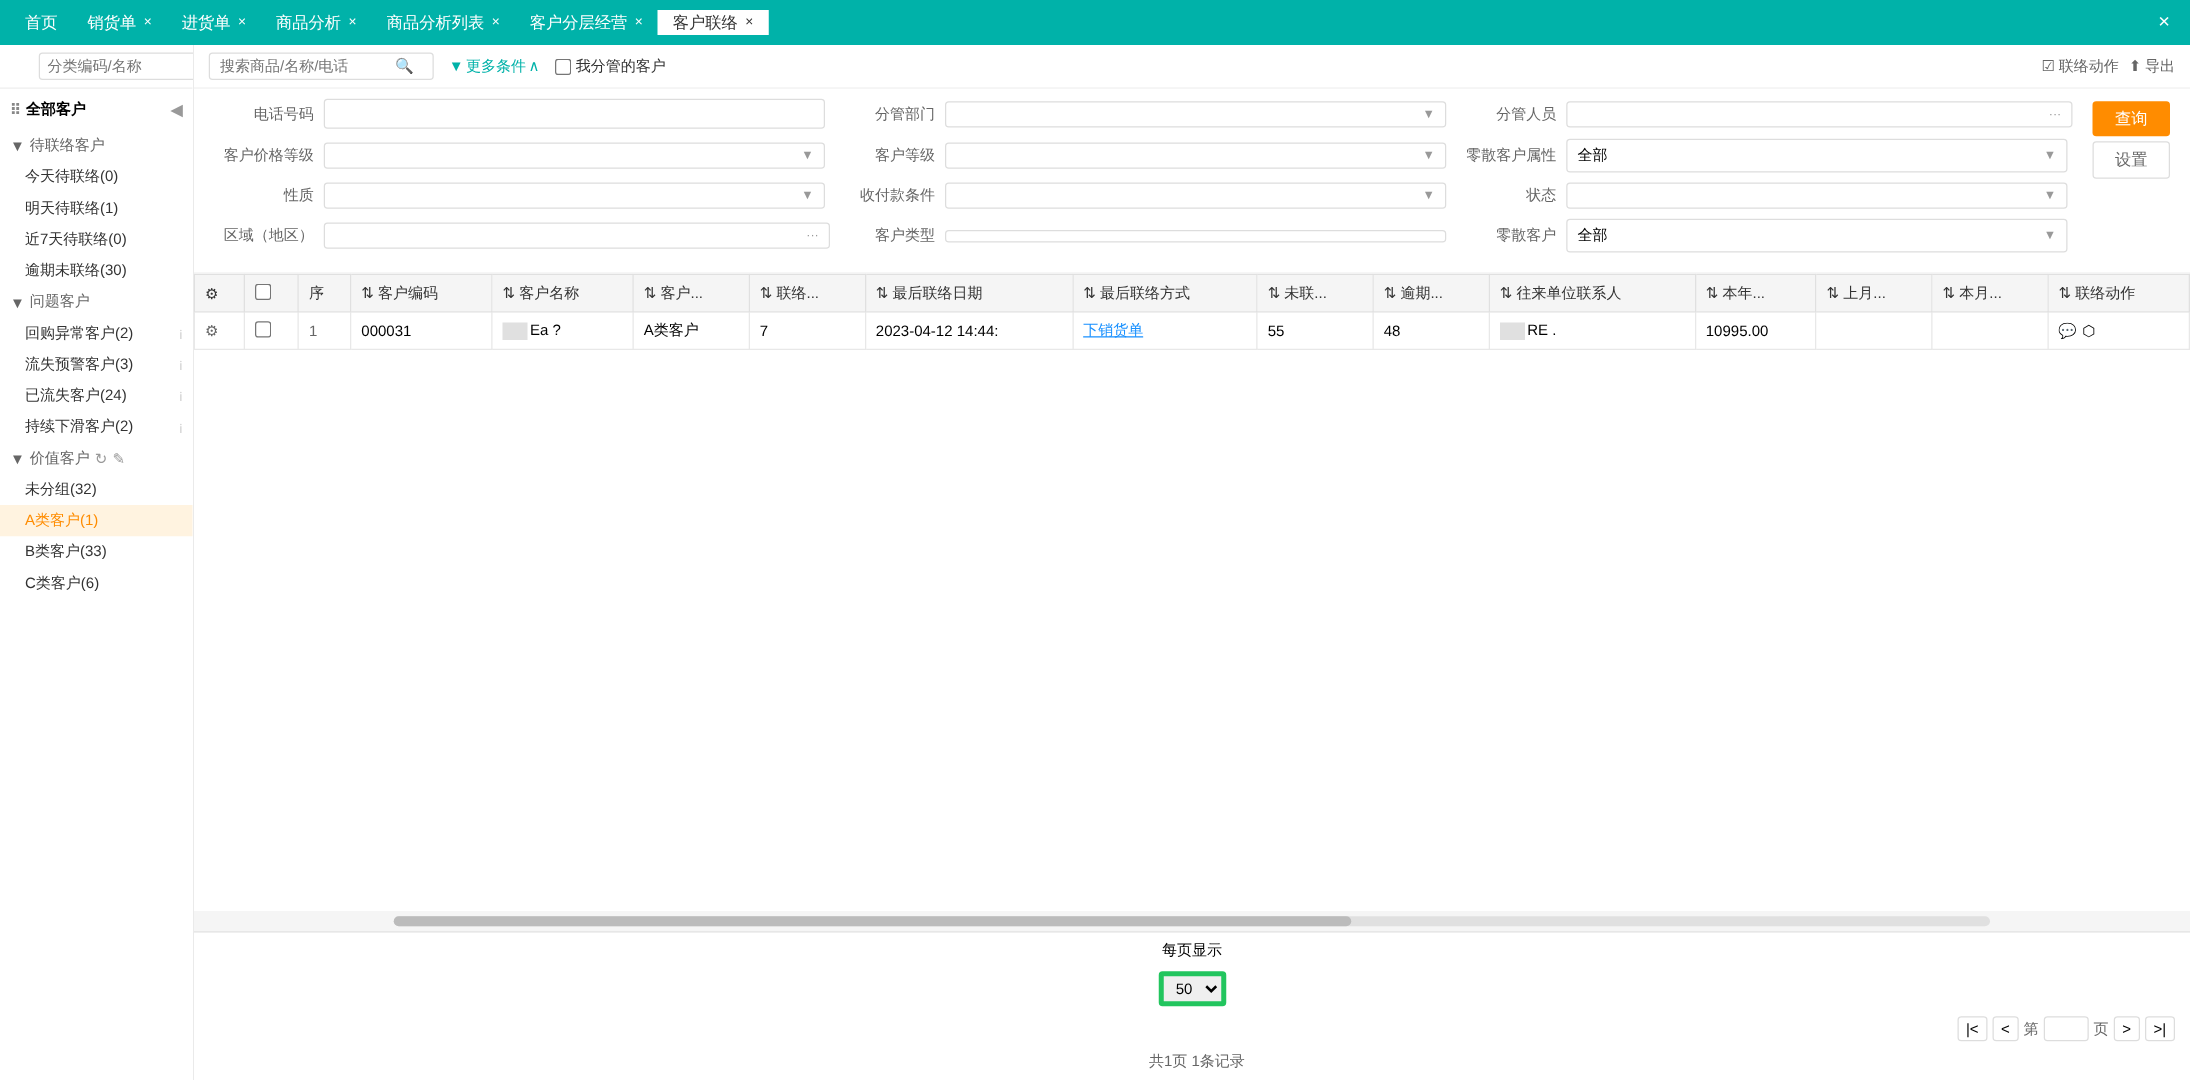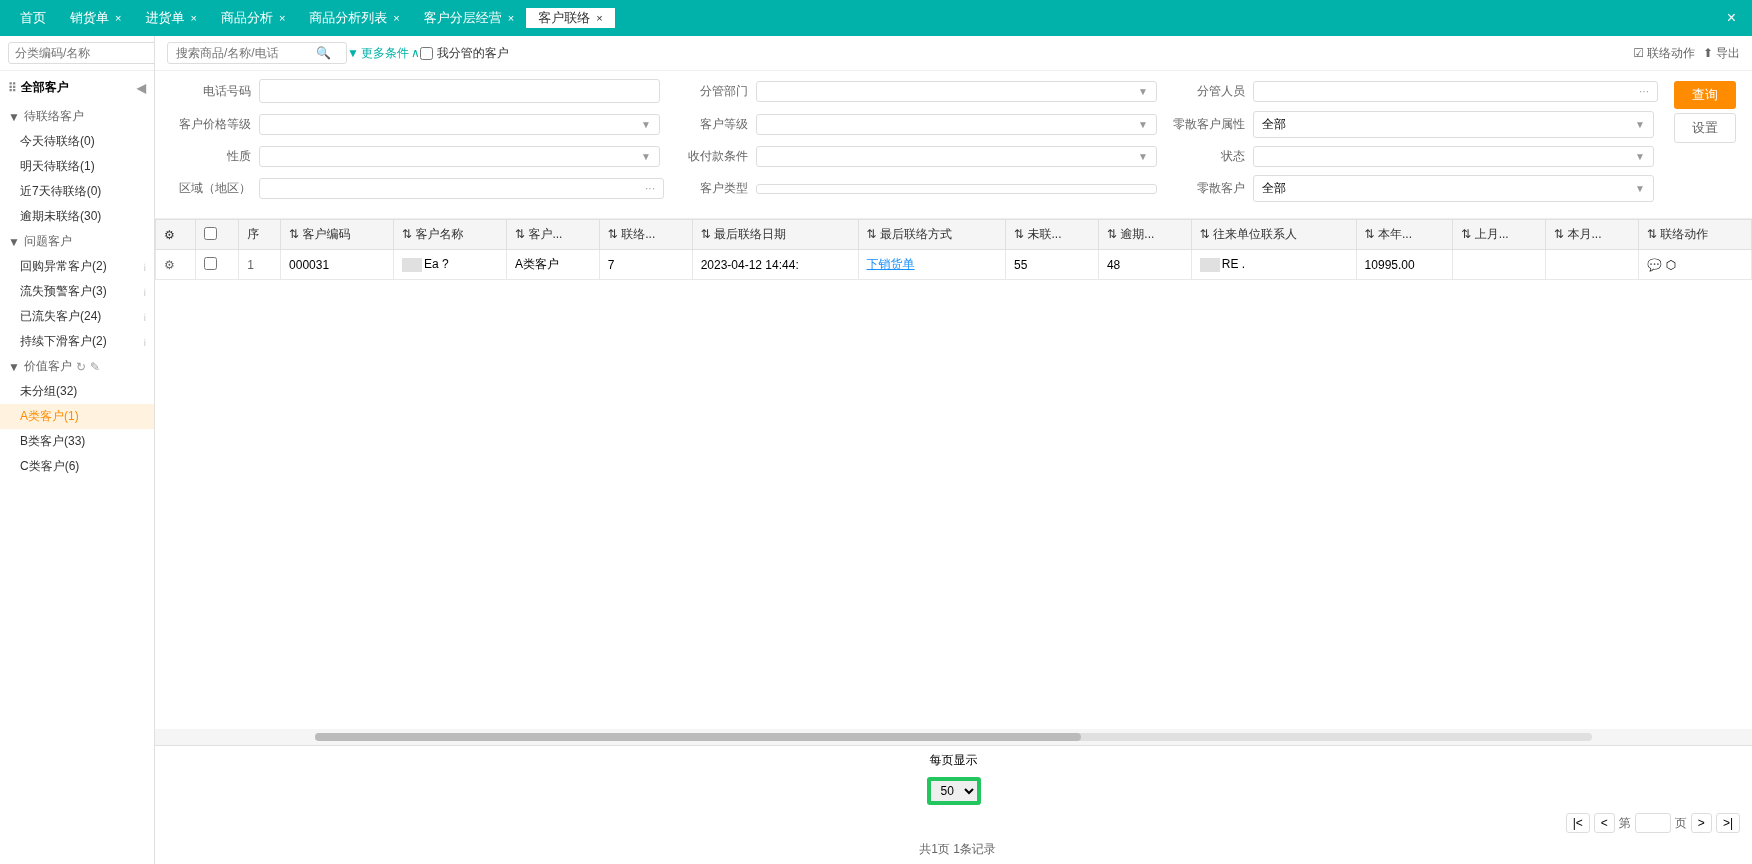--- a/index.html
+++ b/index.html
@@ -24,21 +24,21 @@
     .sidebar-group-label { padding: 4px 8px; color: #666; font-size: 12px; display: flex; align-items: center; }
     .sidebar-group-label .arrow { margin-right: 4px; }
     .sidebar-item { padding: 4px 8px 4px 20px; cursor: pointer; color: #333; display: flex; align-items: center; justify-content: space-between; }
     .sidebar-item.active { background: #fff3e0; color: #ff8c00; }
     .sidebar-item .info-icon { color: #ccc; font-size: 10px; }
 
     
     .content { flex: 1; display: flex; flex-direction: column; background: #f5f5f5; overflow: hidden; }
 
     
-    .filter-bar { background: #fff; padding: 6px 12px; display: flex; align-items: center; border-bottom: 1px solid #eee; gap: 0; }
+    .filter-bar { background: #fff; padding: 6px 12px; display: flex; align-items: center; border-bottom: 1px solid #eee; gap: 12px; }
     .filter-search { display: flex; align-items: center; border: 1px solid #ddd; border-radius: 3px; padding: 3px 8px; width: 180px; }
     .filter-search input { border: none; outline: none; font-size: 12px; width: 140px; }
     .filter-btn { display: flex; align-items: center; color: #00b2a9; cursor: pointer; gap: 2px; }
     .filter-checkbox { display: flex; align-items: center; gap: 4px; color: #333; }
     .right-actions { margin-left: auto; display: flex; gap: 8px; }
     .action-btn { display: flex; align-items: center; gap: 3px; color: #666; cursor: pointer; }
 
     
     .adv-filter { background: #fff; padding: 8px 16px; border-bottom: 1px solid #eee; }
     .adv-row { display: flex; align-items: center; margin-bottom: 8px; gap: 0; }
@@ -86,21 +86,21 @@
       <div class="nav-tab">客户分层经营<span class="close-x">×</span></div>
       <div class="nav-tab active">客户联络<span class="close-x">×</span></div>
       <span class="nav-close-all">×</span>
     </div>
 </div>
 
 <div class="main-layout">
 
   <div class="sidebar">
     <div class="sidebar-search">
-      <input type="text" style="border: 1px solid rgb(221, 221, 221); border-radius: 3px; padding: 3px 6px; flex: 1 1 0%; font-size: 12px;" placeholder="分类编码/名称">
+      <input type="text" style="border: 1px solid rgb(221, 221, 221); border-radius: 3px; padding: 3px 6px; flex: 1 1 0%; font-size: 12px; margin-left: 23px;" placeholder="分类编码/名称">
 
     </div>
     <div class="sidebar-header">
       <span style="display:flex;align-items:center;gap:4px;">
         <span style="color:#888;">⠿</span>
         <strong>全部客户</strong>
       </span>
       <span style="color:#999;">◀</span>
     </div>
     <div id="sidebar-groups">

